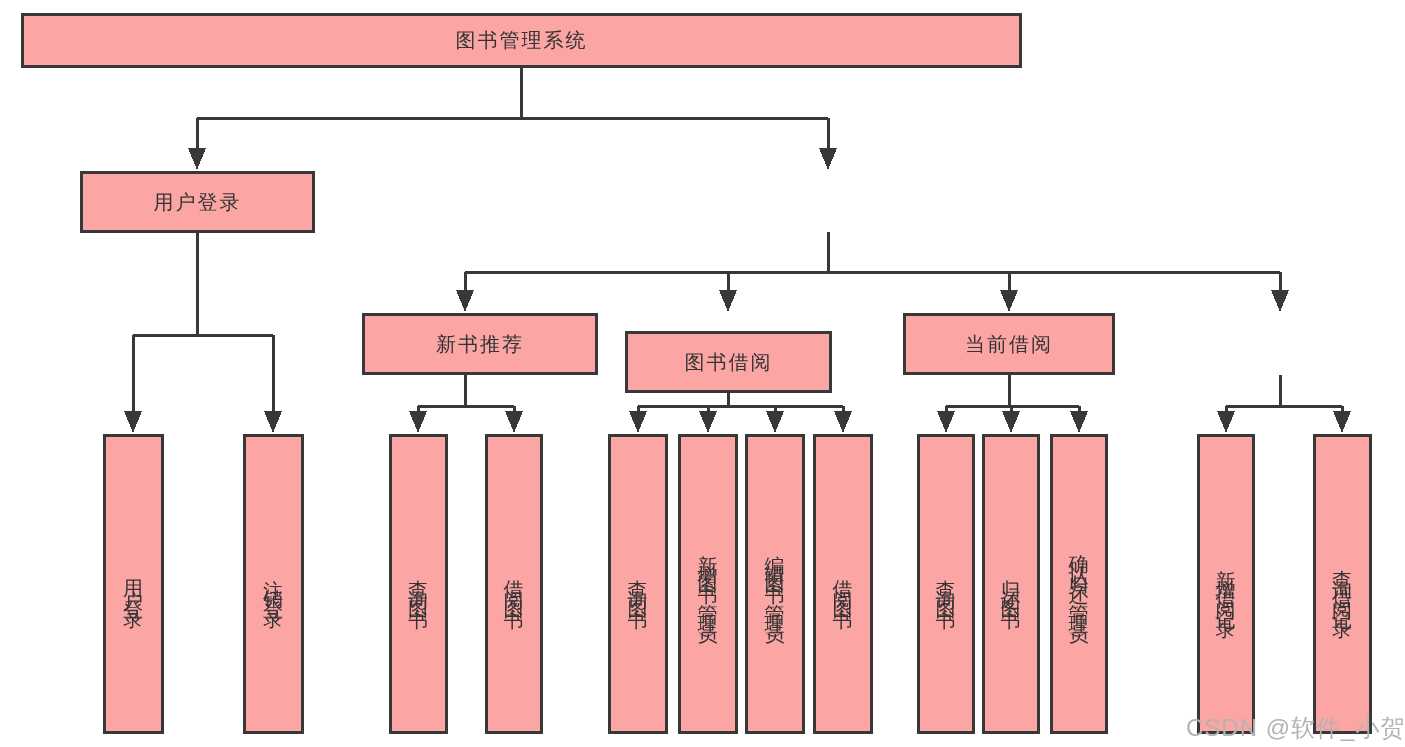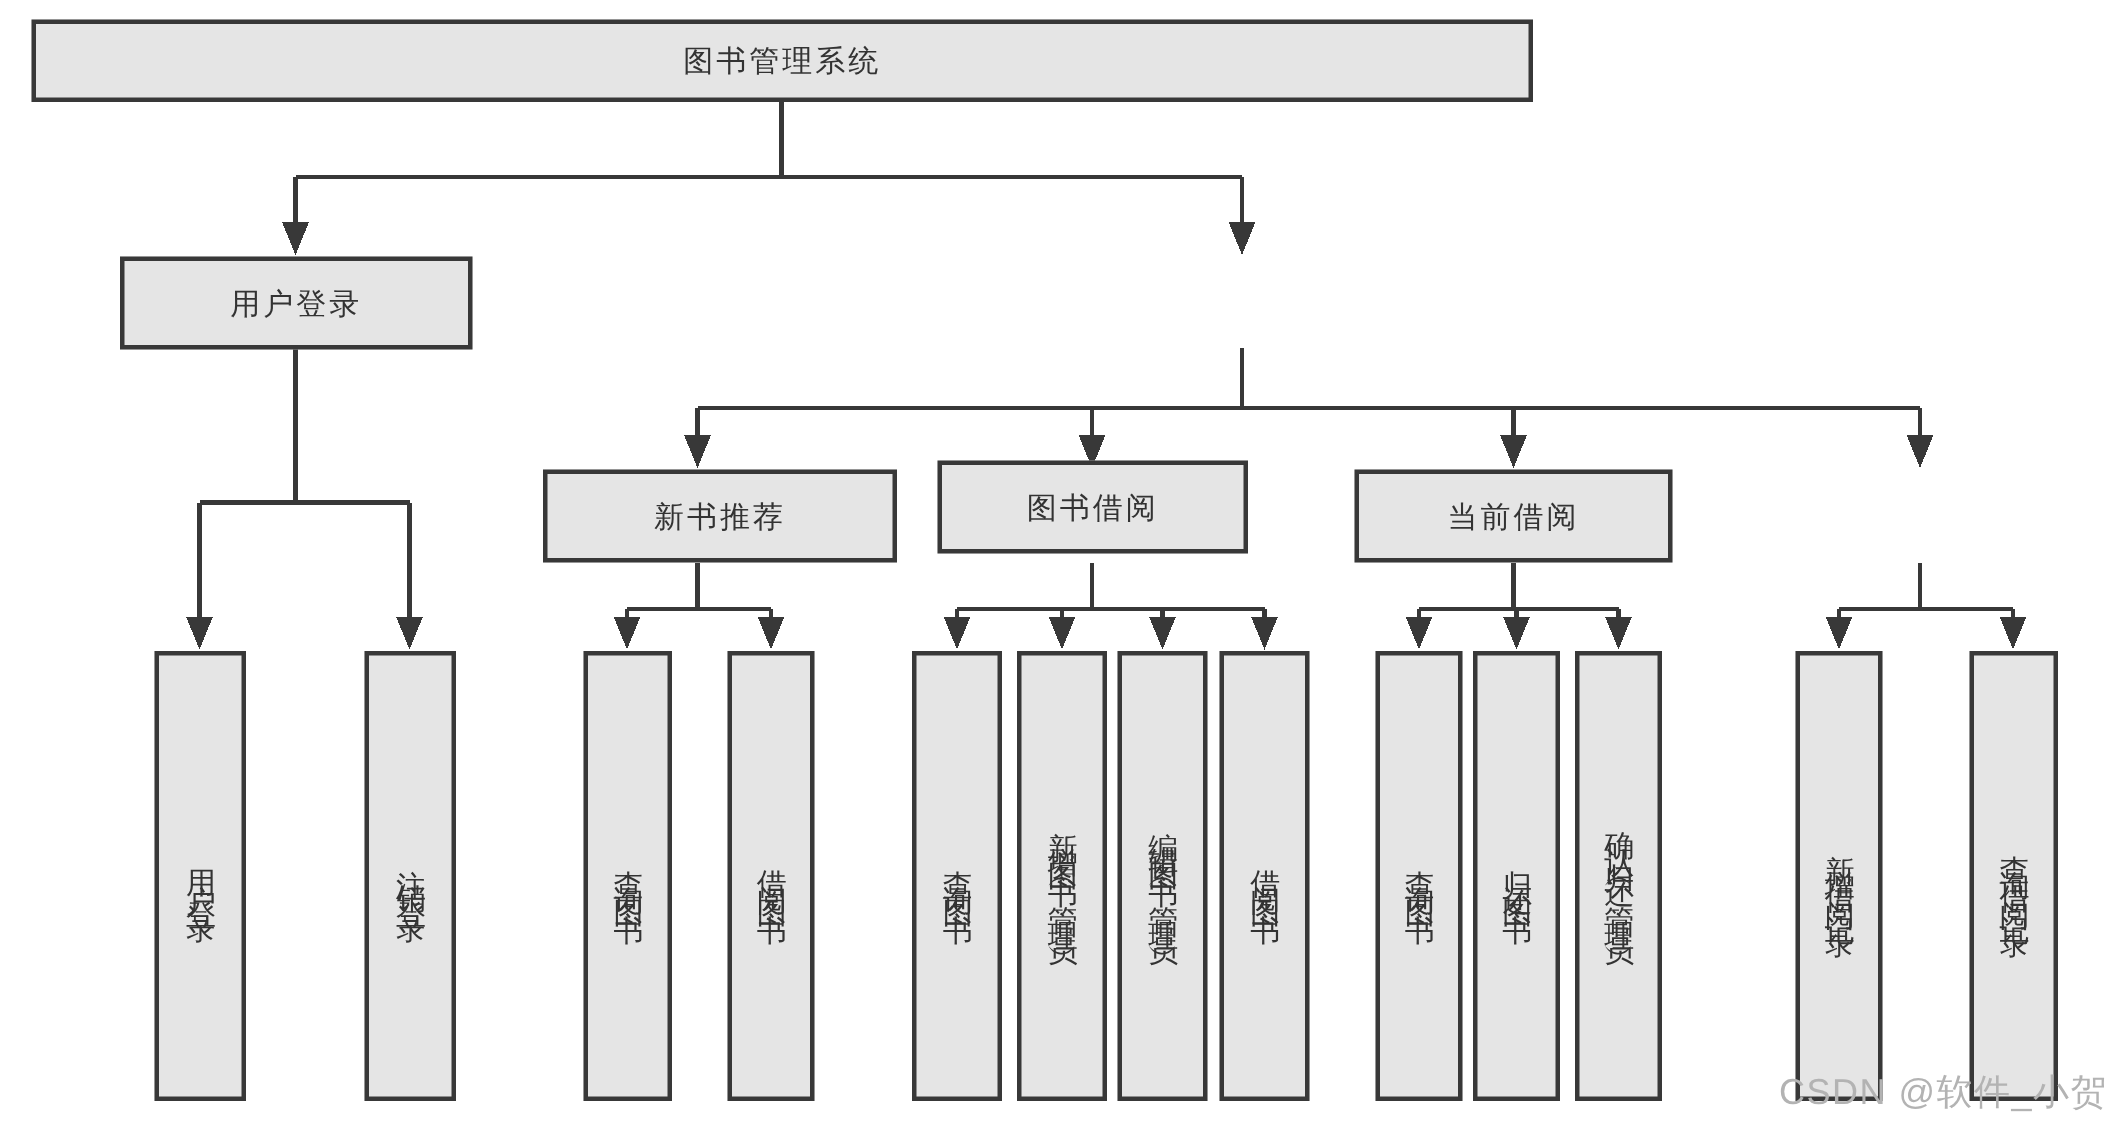--- a/index.html
+++ b/index.html
@@ -18,21 +18,21 @@
   .connectors {
     position: absolute;
     left: 0;
     top: 0;
     z-index: 0;
   }
   .box {
     position: absolute;
     box-sizing: border-box;
     border: 3px solid #383838;
-    background: #e5e5e5;
+    background: #fca5a5;
     display: flex;
     align-items: center;
     justify-content: center;
     color: #333333;
     font-size: 20px;
     letter-spacing: 2px;
     z-index: 1;
   }
   .leaf > span {
     writing-mode: vertical-rl;
@@ -99,21 +99,21 @@
       <polygon points="1217,411 1235,411 1226,433"></polygon>
       <polygon points="1333,411 1351,411 1342,433"></polygon>
     </g>
   </svg>
 
   <div class="box" style="left:21px; top:13px; width:1001px; height:55px;">图书管理系统</div>
 
   <div class="box" style="left:80px; top:171px; width:235px; height:62px;">用户登录</div>
 
   <div class="box" style="left:362px; top:313px; width:236px; height:62px;">新书推荐</div>
-  <div class="box" style="left:625px; top:307px; width:207px; height:62px;">图书借阅</div>
+  <div class="box" style="left:625px; top:331px; width:207px; height:62px;">图书借阅</div>
   <div class="box" style="left:903px; top:313px; width:212px; height:62px;">当前借阅</div>
 
   <div class="box leaf" style="left:103px; top:434px; width:61px; height:300px;">
     <span>用户登录</span>
   </div>
   <div class="box leaf" style="left:243px; top:434px; width:61px; height:300px;">
     <span>注销登录</span>
   </div>
 
   <div class="box leaf" style="left:389px; top:434px; width:59px; height:300px;">

